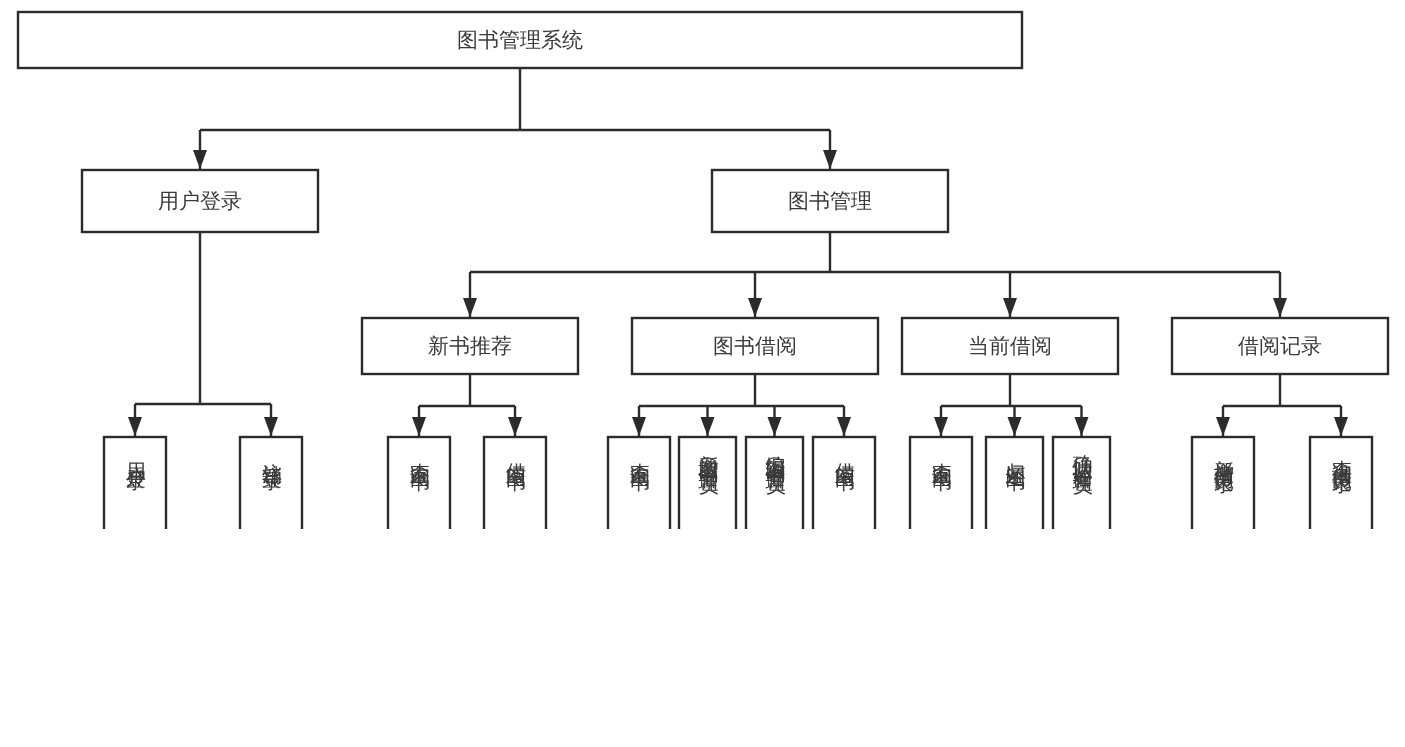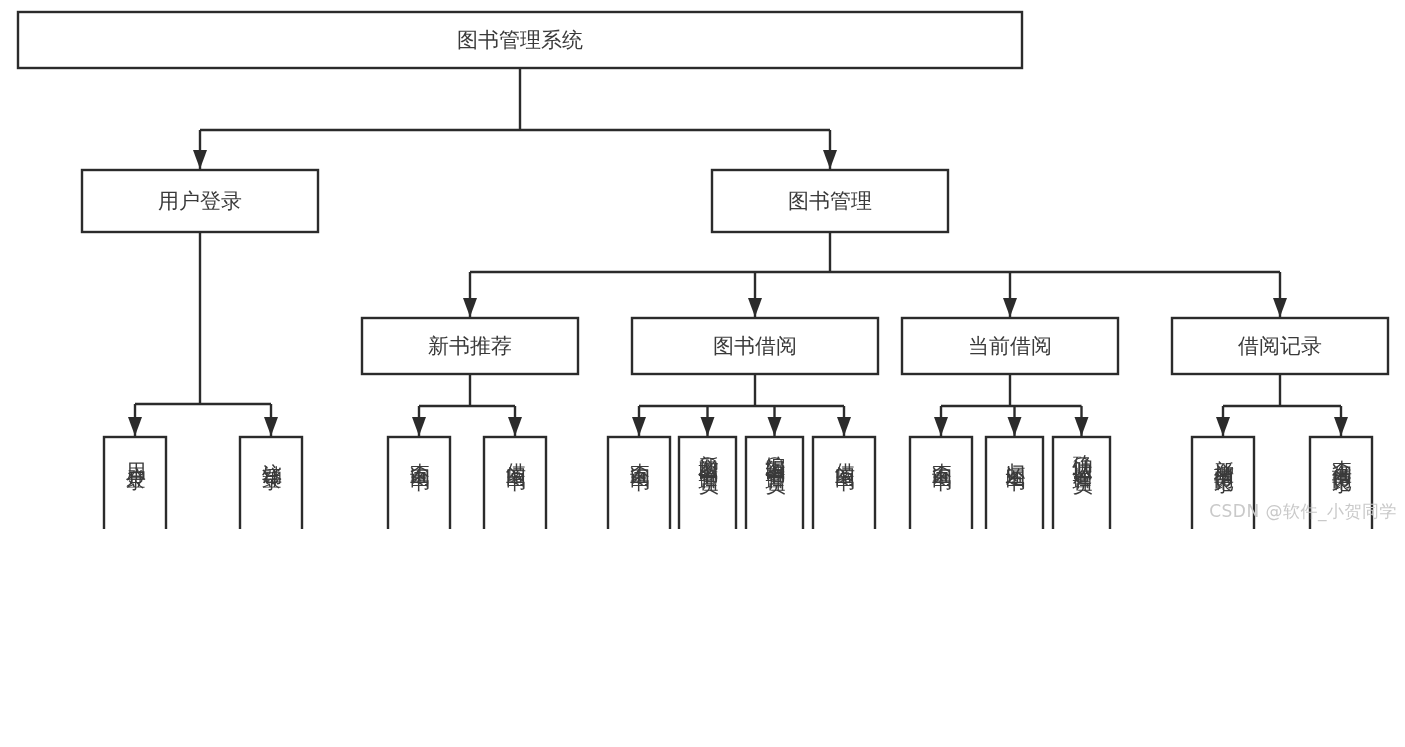--- a/index.html
+++ b/index.html
@@ -208,14 +208,13 @@
           <text class="node-label vertical" x="1223" y="453" text-anchor="middle" dominant-baseline="hanging">新增借阅记录</text>
         </g>
         <g>
           <rect class="node-box" x="1310" y="437" width="62" height="296"></rect>
           <text class="node-label vertical" x="1341" y="453" text-anchor="middle" dominant-baseline="hanging">查询借阅记录</text>
         </g>
       </g>
 
   </svg>
 
-  <div class="watermark">CSDN @软件_小贺同学</div>
 </div>
 
 </body></html>

